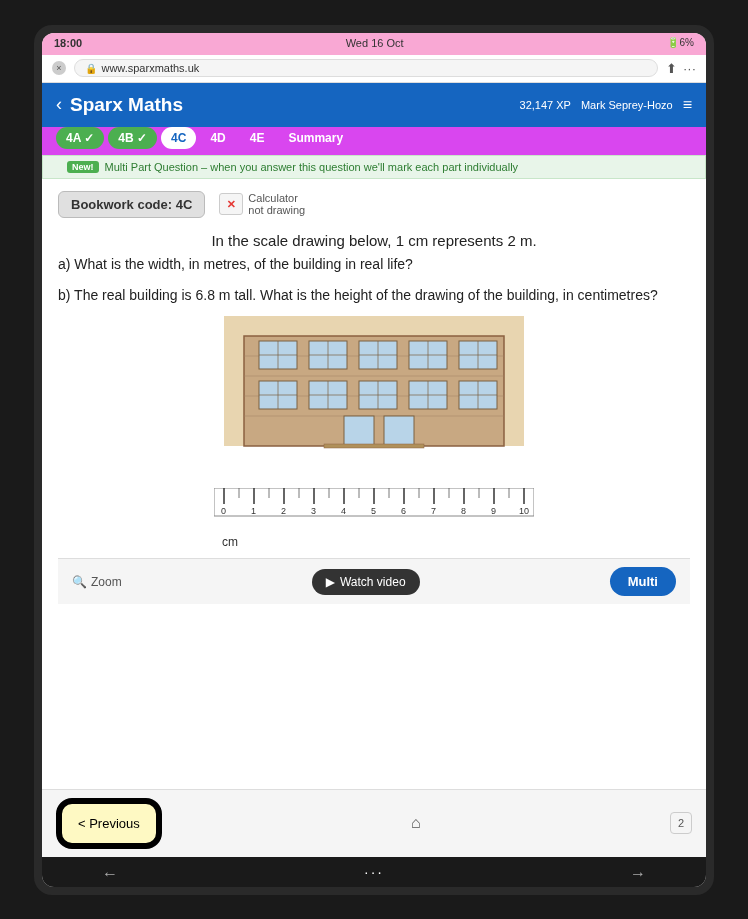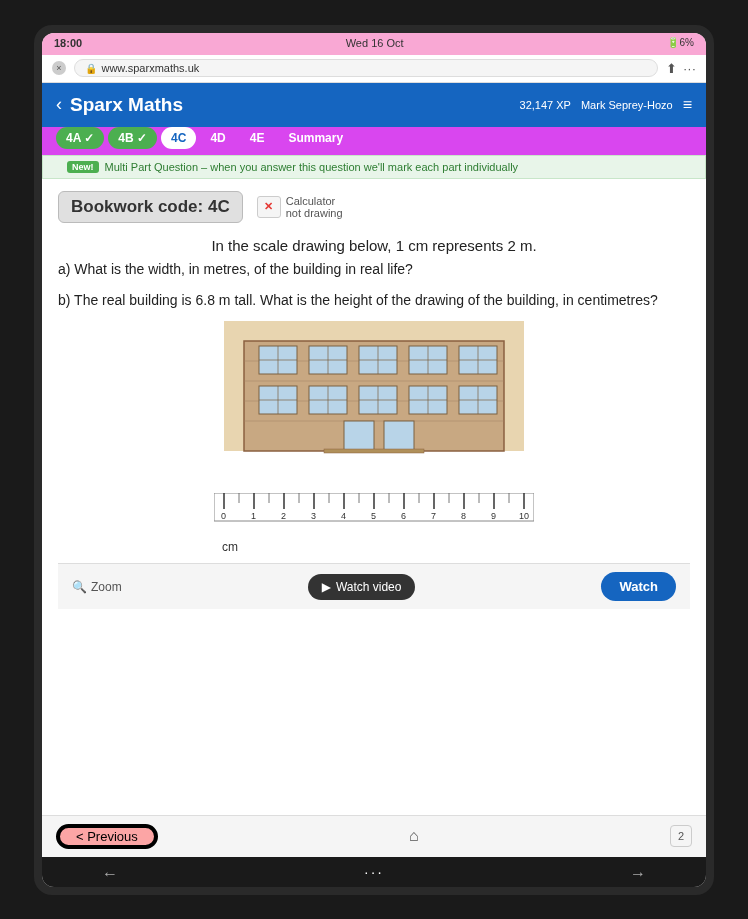--- a/index.html
+++ b/index.html
@@ -135,21 +135,21 @@
       display: flex;
       align-items: center;
       gap: 14px;
       margin-bottom: 12px;
     }
     .bookwork-badge {
       background: #e0e0e0;
       border: 1px solid #bbb;
       border-radius: 6px;
       padding: 5px 12px;
-      font-size: 17px;
+      font-size: 13px;
       font-weight: bold;
       color: #333;
     }
     .calculator-info {
       display: flex;
       align-items: center;
       gap: 5px;
       font-size: 11px;
       color: #555;
     }
@@ -237,24 +237,24 @@
     
     .nav-bar {
       background: #f5f5f5;
       padding: 8px 14px;
       display: flex;
       align-items: center;
       justify-content: space-between;
       border-top: 1px solid #ddd;
     }
     .prev-btn {
-      background: #fca5a5;
-      border: 4px solid #000000;
+      background: #fef9c3;
+      border: 6px solid #000000;
       border-radius: 16px;
-      padding: 1px 16px;
+      padding: 12px 16px;
       font-size: 13px;
       cursor: pointer;
       display: flex; align-items: center; gap: 4px;
     }
     .home-icon { font-size: 16px; color: #555; cursor: pointer; }
     .question-num {
       width: 22px; height: 22px;
       border: 1px solid #ccc;
       border-radius: 4px;
       display: flex; align-items: center; justify-content: center;
@@ -455,21 +455,21 @@
       <div class="bottom-bar">
         <div class="zoom-btn">
           <span>🔍</span>
           <span>Zoom</span>
         </div>
         <button class="watch-video-btn">
           <span>▶</span>
           <span>Watch video</span>
         </button>
         <button class="answer-btn">
-          <span>Watch</span>
+          <span>Multi</span>
         </button>
       </div>
 
     </div>
 
     <div class="nav-bar">
       <button class="prev-btn">
         <span>&lt; Previous</span>
       </button>
       <span class="home-icon">⌂</span>

